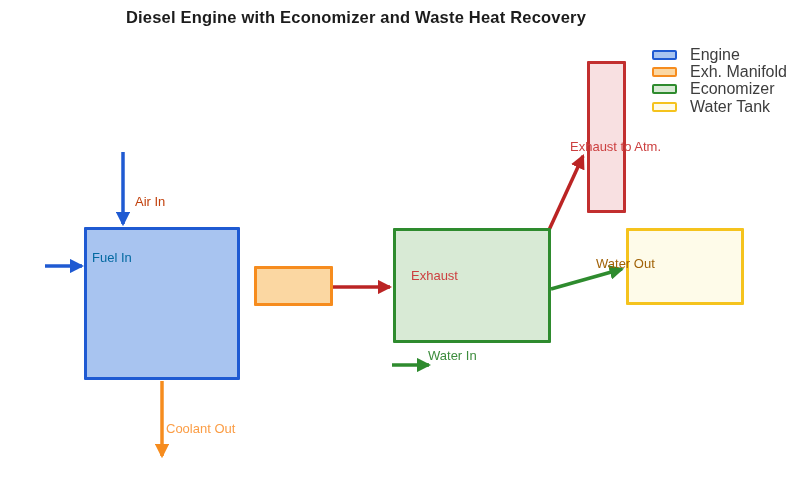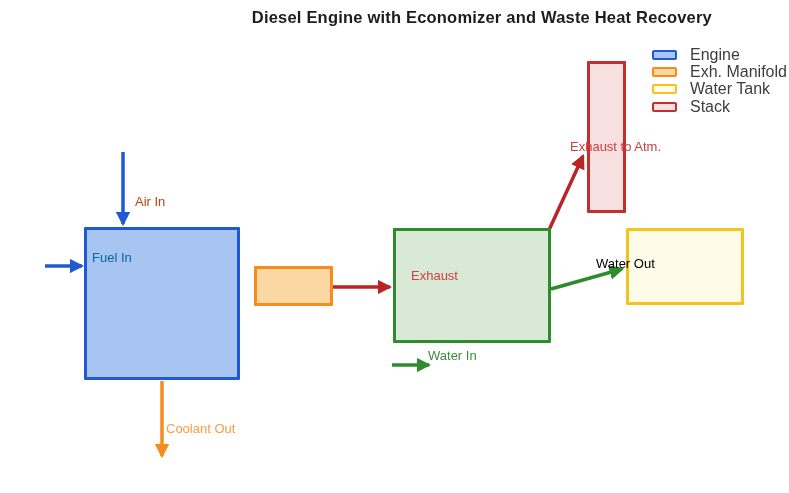--- a/index.html
+++ b/index.html
@@ -1,21 +1,21 @@
 <!DOCTYPE html>
 <html><head>
 <meta charset="utf-8">
 <style>
   html,body{margin:0;padding:0;background:#ffffff;}
   .stage{
     position:relative;width:789px;height:493px;background:#ffffff;overflow:hidden;
     font-family:"Liberation Sans",sans-serif;
   }
   .title{
-    position:absolute;left:0;top:8px;width:712px;text-align:right;
+    position:absolute;left:0;top:8px;width:712px;text-align:center;
     font-size:16.5px;font-weight:700;color:#1c1c1c;letter-spacing:.2px;
   }
   .arrows{position:absolute;left:0;top:0;}
   .block{position:absolute;border-style:solid;border-width:3px;box-sizing:border-box;border-radius:1px;}
   .blk-engine{left:84px;top:227px;width:156px;height:153px;}
   .blk-manifold{left:254px;top:266px;width:79px;height:40px;}
   .blk-economizer{left:393px;top:228px;width:158px;height:115px;}
   .blk-watertank{left:626px;top:228px;width:118px;height:77px;}
   .blk-stack{left:587px;top:61px;width:39px;height:152px;}
   .flabel{position:absolute;font-size:13px;white-space:nowrap;line-height:14px;}
@@ -68,35 +68,35 @@
   <div class="block blk-manifold" style="background-color: rgb(251, 215, 162); border-color: rgb(246, 140, 30);"></div>
   <div class="block blk-economizer" style="background-color: rgb(216, 234, 213); border-color: rgb(46, 139, 46);"></div>
   <div class="block blk-watertank" style="background-color: rgb(254, 251, 233); border-color: rgb(245, 195, 29);"></div>
   <div class="block blk-stack" style="background-color: rgb(248, 224, 225); border-color: rgb(194, 47, 47);"></div>
 
   <div class="flabel lbl-air" style="color: #c2410c; padding-left: 9px;">Air In</div>
   <div class="flabel lbl-fuel" style="color: #0369a1; margin-left: 24px;">Fuel In</div>
   <div class="flabel lbl-coolant" style="color: rgb(251, 157, 69);">Coolant Out</div>
   <div class="flabel lbl-exhaust" style="color: rgb(204, 64, 64); margin-left: 43px;">Exhaust</div>
   <div class="flabel lbl-waterin" style="color: rgb(60, 140, 60);">Water In</div>
-  <div class="flabel lbl-waterout" style="color: #000000;">Water Out</div>
+  <div class="flabel lbl-waterout" style="color: #a16207;">Water Out</div>
   <div class="flabel lbl-atm" style="color: rgb(204, 64, 64);">Exhaust to Atm.</div>
 
   <div class="legend">
     <div class="legend-row">
       <span class="swatch" style="background-color: rgb(168, 196, 240); border-color: rgb(31, 90, 210);"></span>
       <span class="legend-label" style="color: rgb(61, 61, 61);">Engine</span>
     </div>
     <div class="legend-row">
       <span class="swatch" style="background-color: rgb(251, 215, 162); border-color: rgb(246, 140, 30);"></span>
       <span class="legend-label" style="color: rgb(61, 61, 61);">Exh. Manifold</span>
     </div>
     <div class="legend-row">
+      <span class="swatch" style="background-color: rgb(216, 234, 213); border-color: rgb(46, 139, 46);"></span>
+      <span class="legend-label" style="color: rgb(61, 61, 61);">Economizer</span>
+    </div>
+    <div class="legend-row">
       <span class="swatch" style="background-color: rgb(254, 251, 233); border-color: rgb(245, 195, 29);"></span>
       <span class="legend-label" style="color: rgb(61, 61, 61);">Water Tank</span>
-    </div>
-    <div class="legend-row">
-      <span class="swatch" style="background-color: rgb(248, 224, 225); border-color: rgb(194, 47, 47);"></span>
-      <span class="legend-label" style="color: rgb(61, 61, 61);">Stack</span>
     </div>
   </div>
 
 </div>
 
 </body></html>

